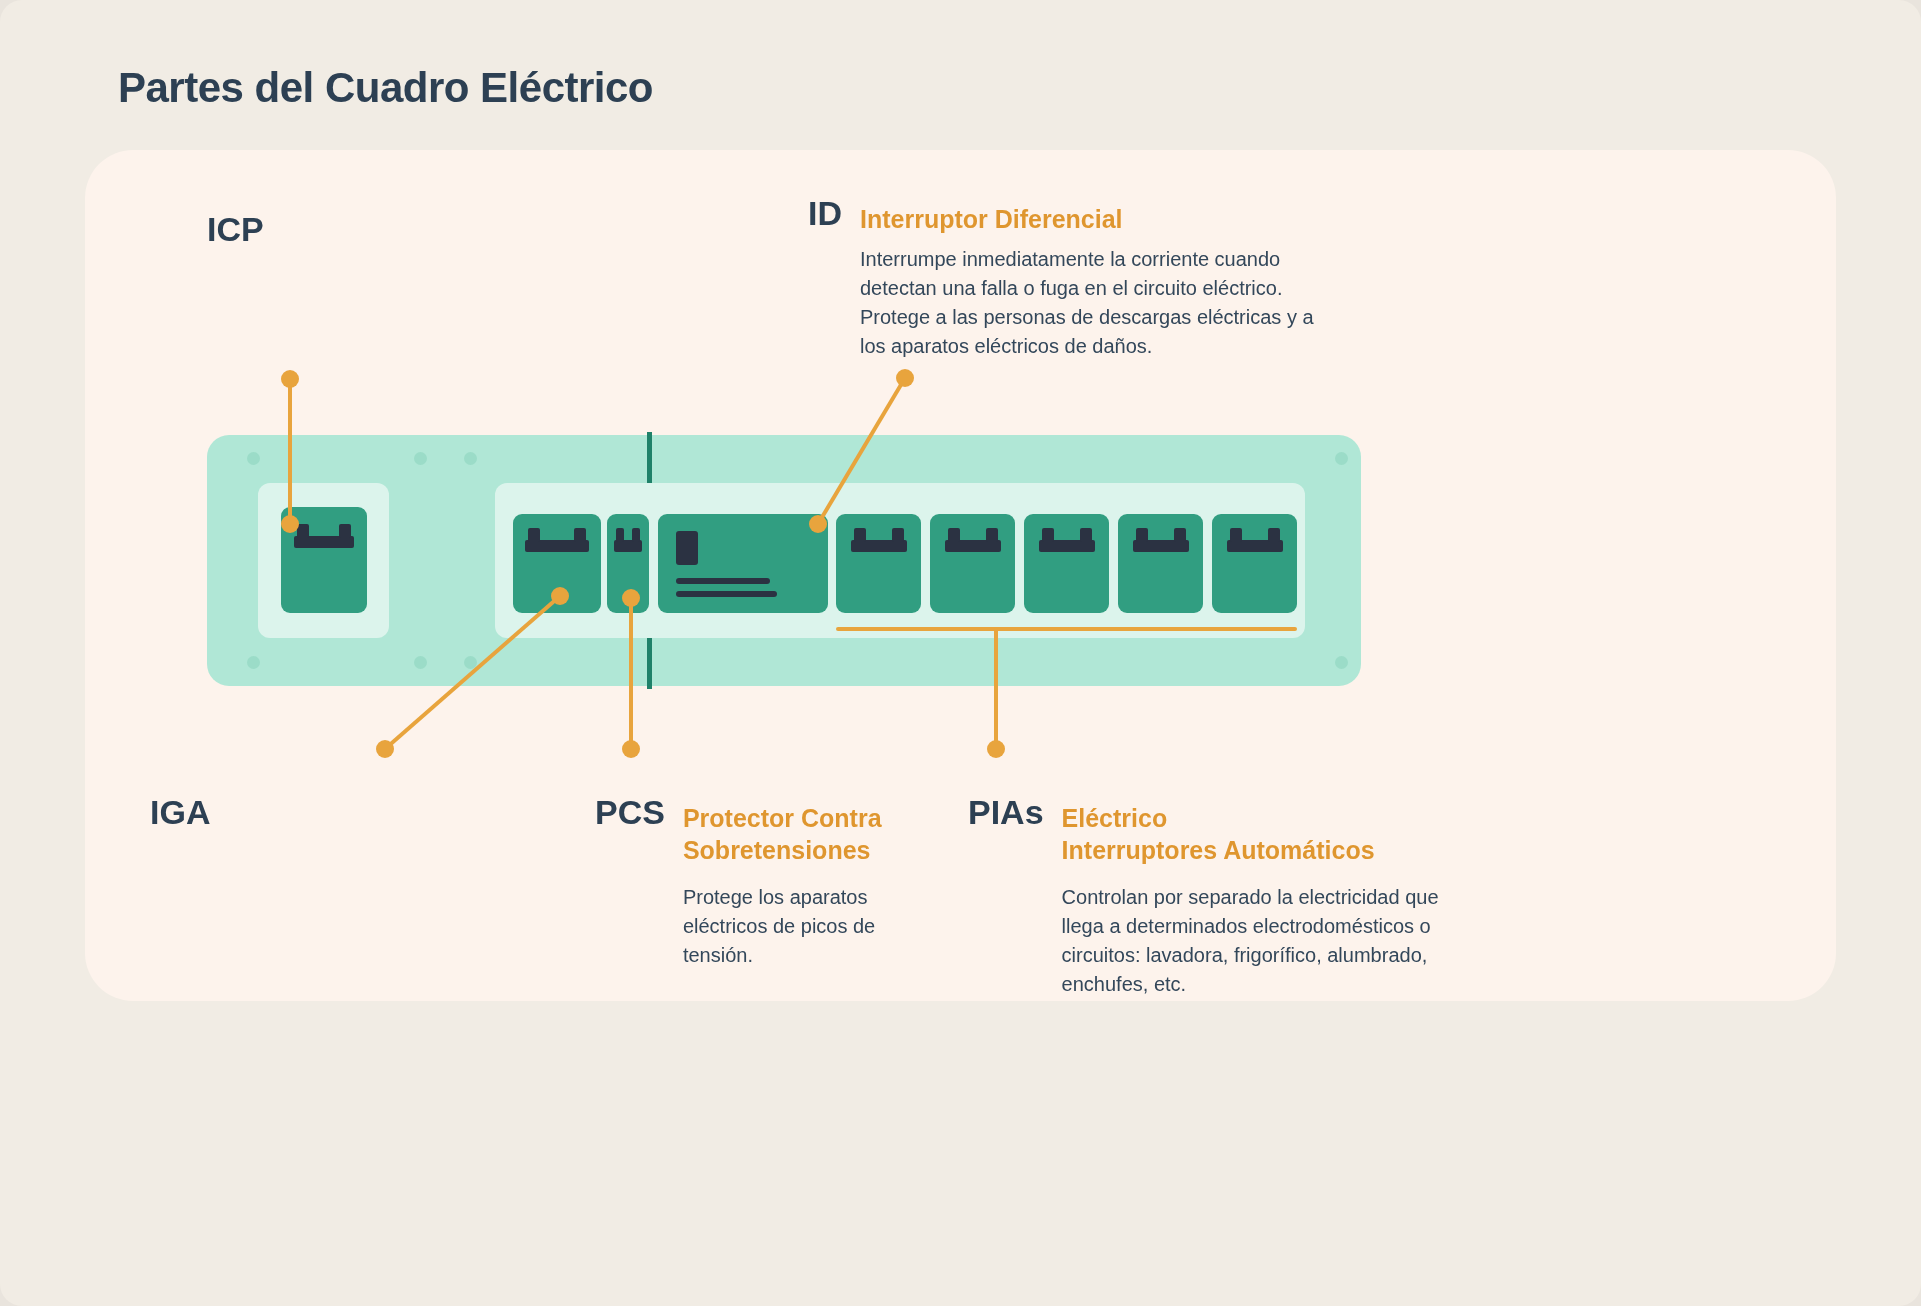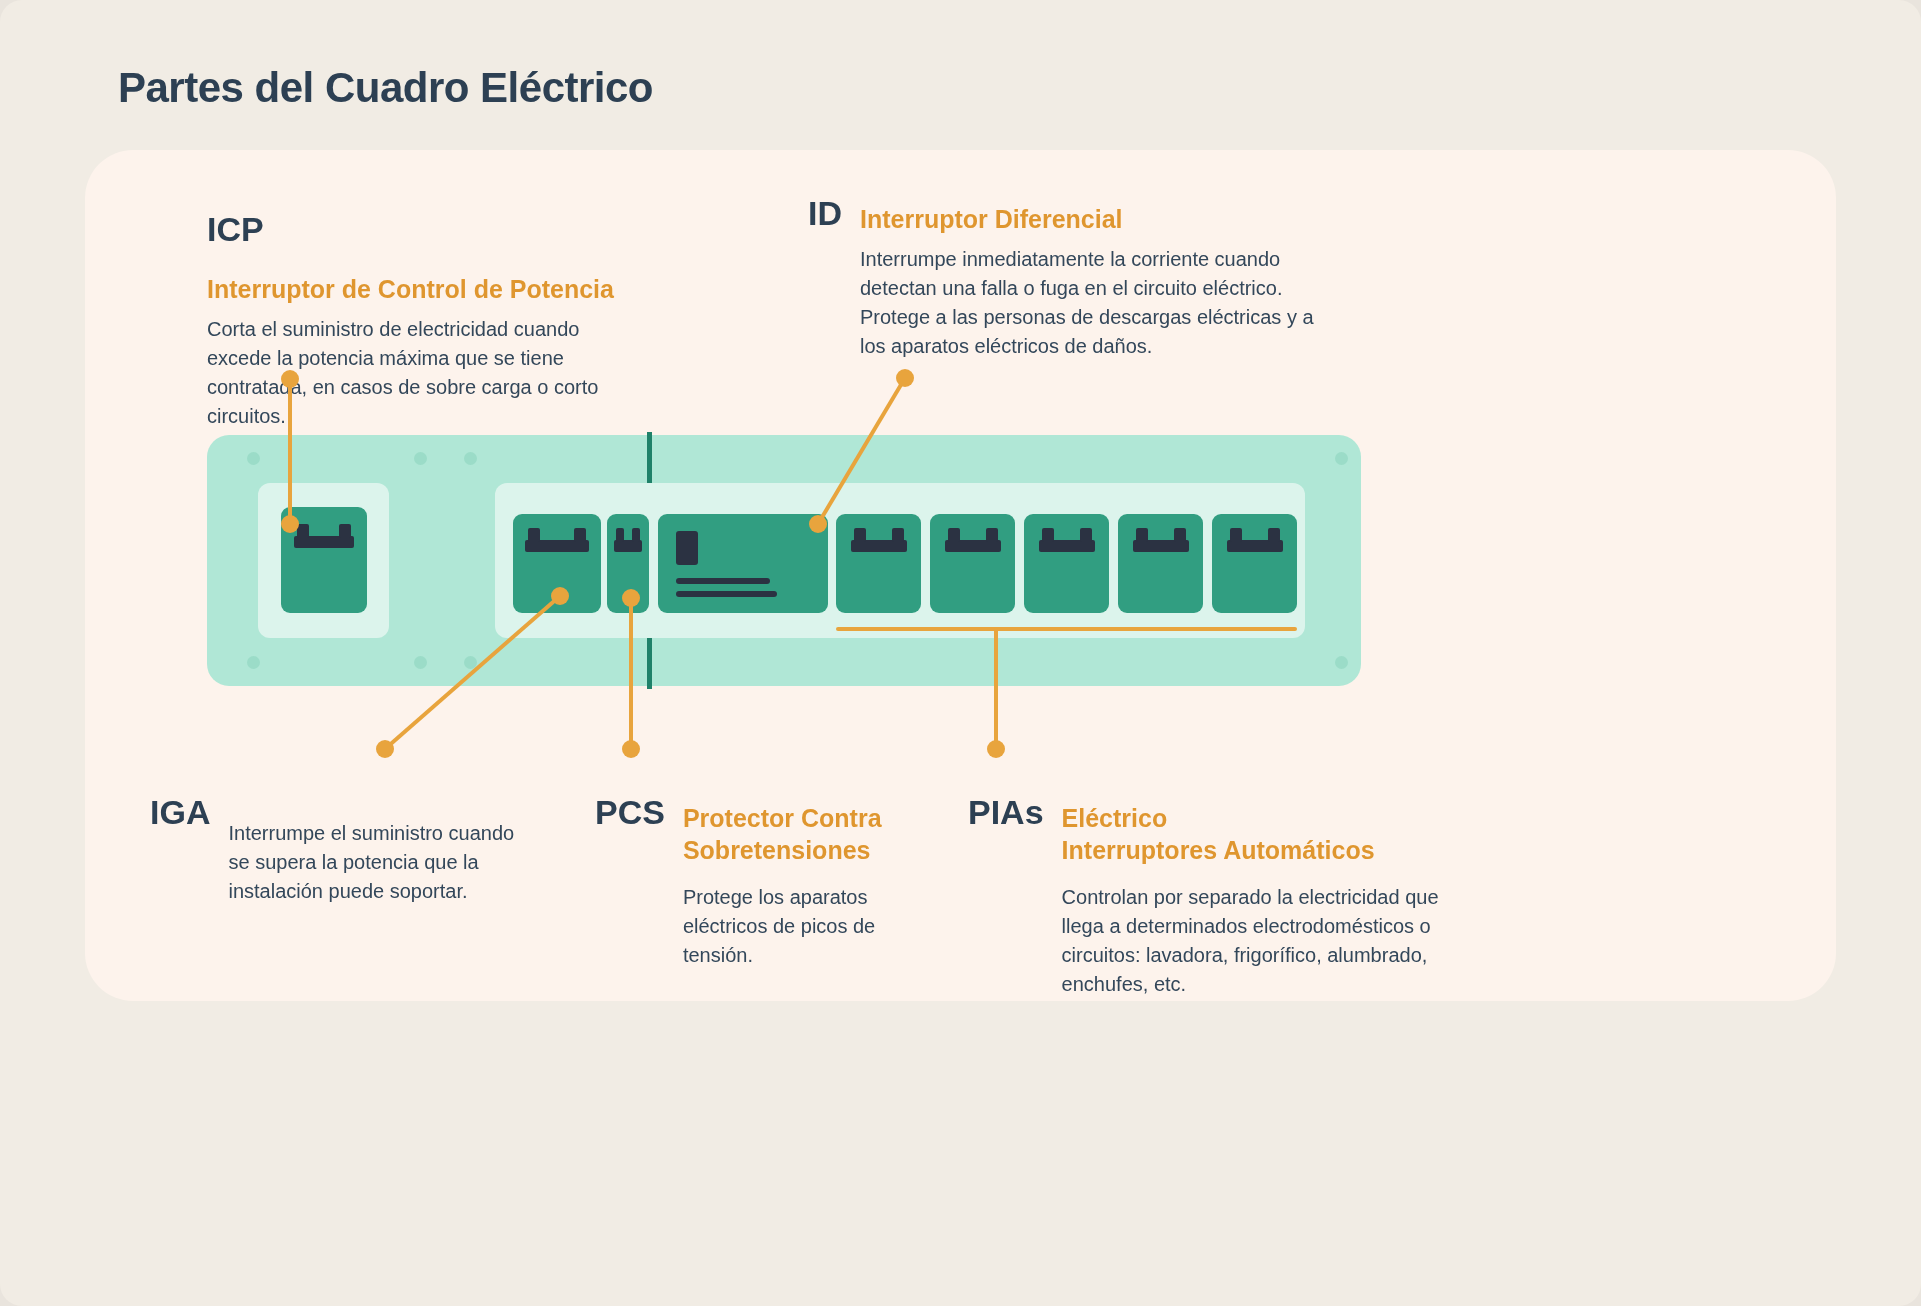--- a/index.html
+++ b/index.html
@@ -101,24 +101,20 @@
 <body>
 
 <div class="stage">
 
   <div class="card"></div>
 
   <h1 class="page-title">Partes del Cuadro Eléctrico</h1>
 
   <div class="label label-icp">
     <span class="abbr">ICP</span>
-    <div class="col">
-      <div class="label-title">Interruptor de Control de Potencia</div>
-      <p class="label-desc w400">Corta el suministro de electricidad cuando excede la potencia máxima que se tiene contratada, en casos de sobre carga o corto circuitos.</p>
-    </div>
   </div>
 
   <div class="label label-id">
     <span class="abbr">ID</span>
     <div class="col">
       <div class="label-title">Interruptor Diferencial</div>
       <p class="label-desc w460">Interrumpe inmediatamente la corriente cuando detectan una falla o fuga en el circuito eléctrico. Protege a las personas de descargas eléctricas y a los aparatos eléctricos de daños.</p>
     </div>
   </div>
 
@@ -196,21 +192,20 @@
     </g>
     <g>
       <line x1="996" y1="629" x2="996" y2="749"></line>
       <circle cx="996" cy="749" r="9"></circle>
     </g>
   </svg>
 
   <div class="label bottom label-iga">
     <span class="abbr">IGA</span>
     <div class="col">
-      <p class="label-desc w300">Interrumpe el suministro cuando se supera la potencia que la instalación puede soportar.</p>
     </div>
   </div>
 
   <div class="label bottom label-pcs">
     <span class="abbr">PCS</span>
     <div class="col">
       <div class="label-title">
         <div>Protector Contra</div>
         <div>Sobretensiones</div>
       </div>

